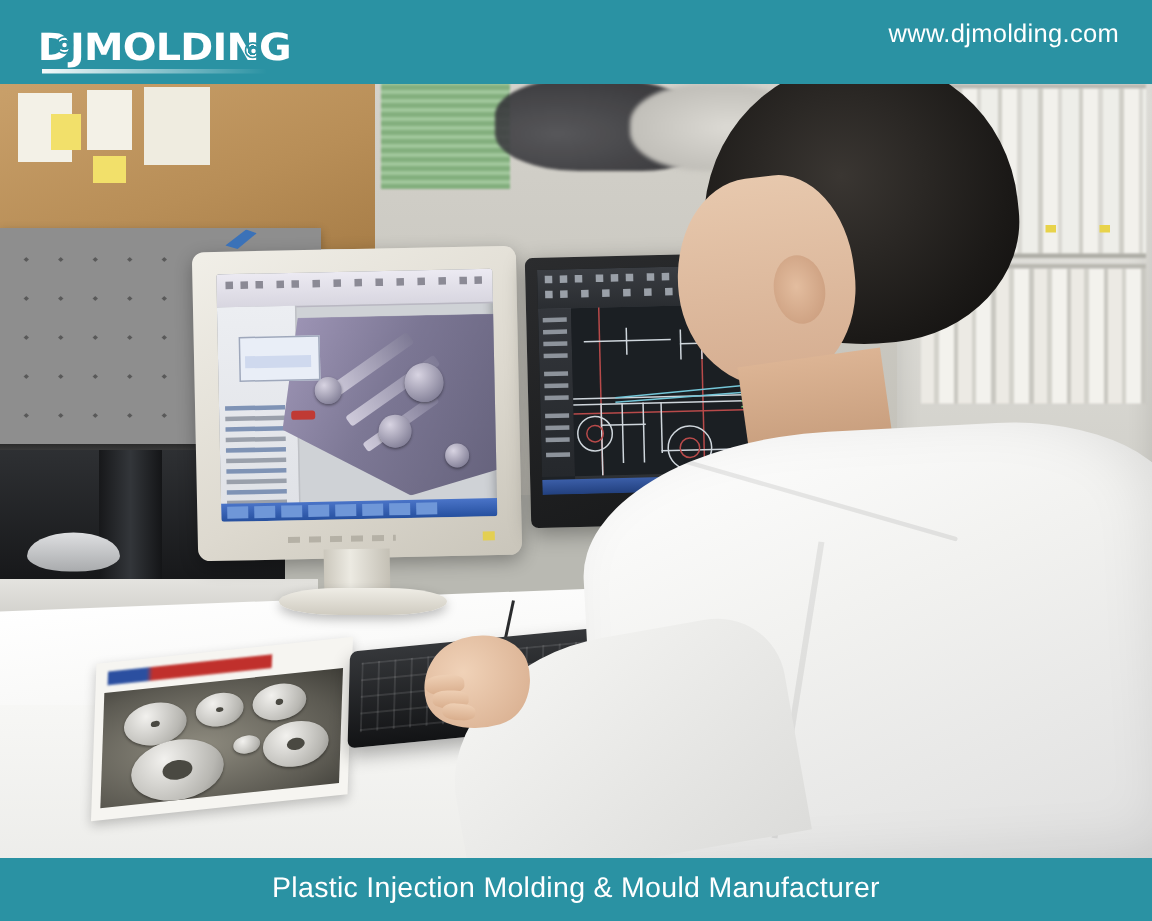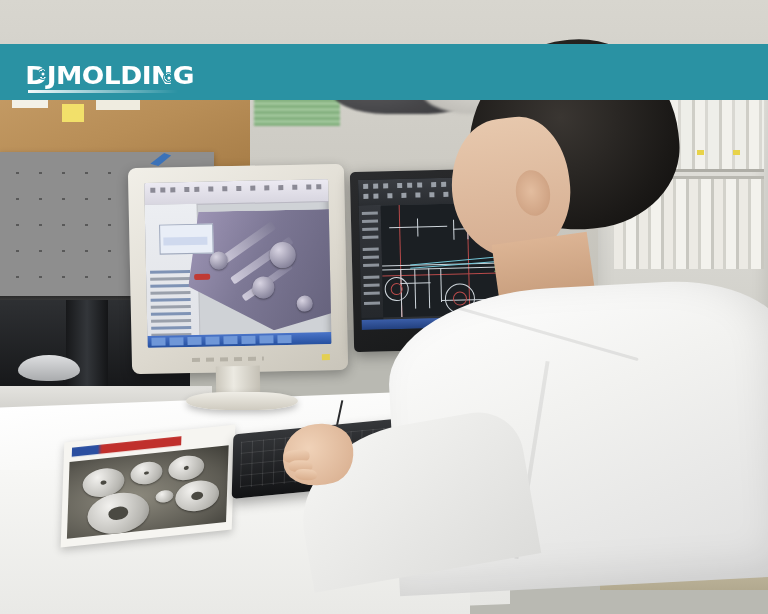--- a/index.html
+++ b/index.html
@@ -373,21 +373,21 @@
   .chair-rim{
     position:absolute;left:612px;top:536px;width:150px;height:18px;
     background:#9d9ab0;border-radius:50%/80%;opacity:.75;
   }
 
   
   .photo-blur{position:absolute;inset:0;backdrop-filter:blur(.25px);pointer-events:none;}
 
   
   .topbar{
-    position:absolute;left:0;top:0;width:768px;height:56px;z-index:20;margin-top:44px;
+    position:absolute;left:0;top:0;width:768px;height:56px;z-index:20;
   }
   .topbar-bg{position:absolute;inset:0;}
 
   .logo{
     position:absolute;left:30px;top:18px;height:26px;display:flex;align-items:center;
   }
   .logo-text{
     font-weight:bold;font-size:25px;letter-spacing:-.5px;color:#ffffff;
     font-family:"DejaVu Sans",sans-serif;
     transform:scaleX(1.06);line-height:1;white-space:nowrap;
@@ -661,17 +661,21 @@
   <div class="topbar">
     <div class="topbar-bg" style="background: rgb(42, 146, 163);"></div>
 
     <div class="logo">
       <span class="logo-text">DJMOLDING</span>
       <span class="logo-gear" style="left:7px;top:6px;width:12px;height:12px;"></span>
       <span class="logo-gear" style="left:133px;top:10px;width:11px;height:11px;"></span>
     </div>
     <div class="logo-underline"></div>
 
+    <div class="site-url">www.djmolding.com</div>
   </div>
 
 
+  <div class="footerbar" style="background: rgb(42, 146, 163);">
+    <div class="footer-text">Plastic Injection Molding &amp; Mould Manufacturer</div>
+  </div>
 
 </div>
 
 </body></html>

